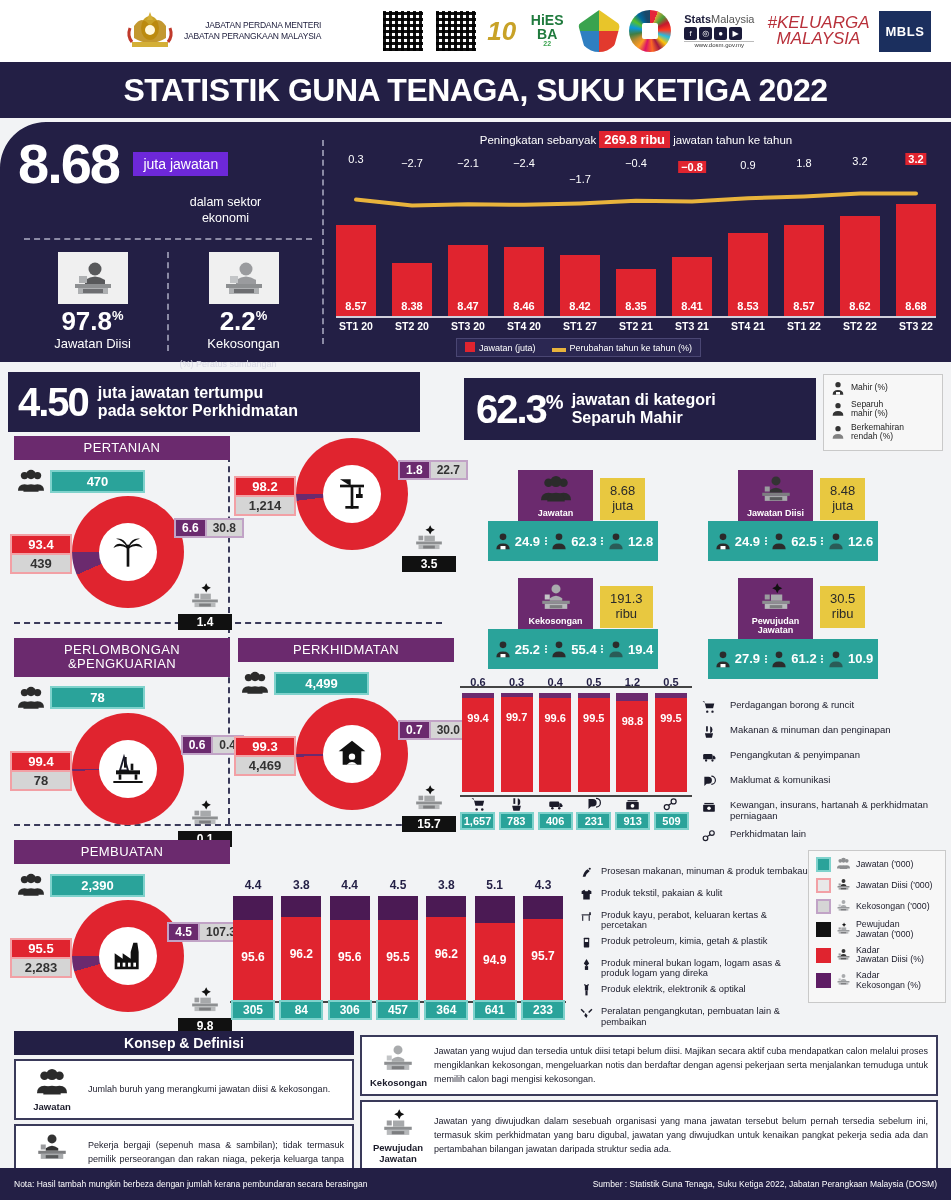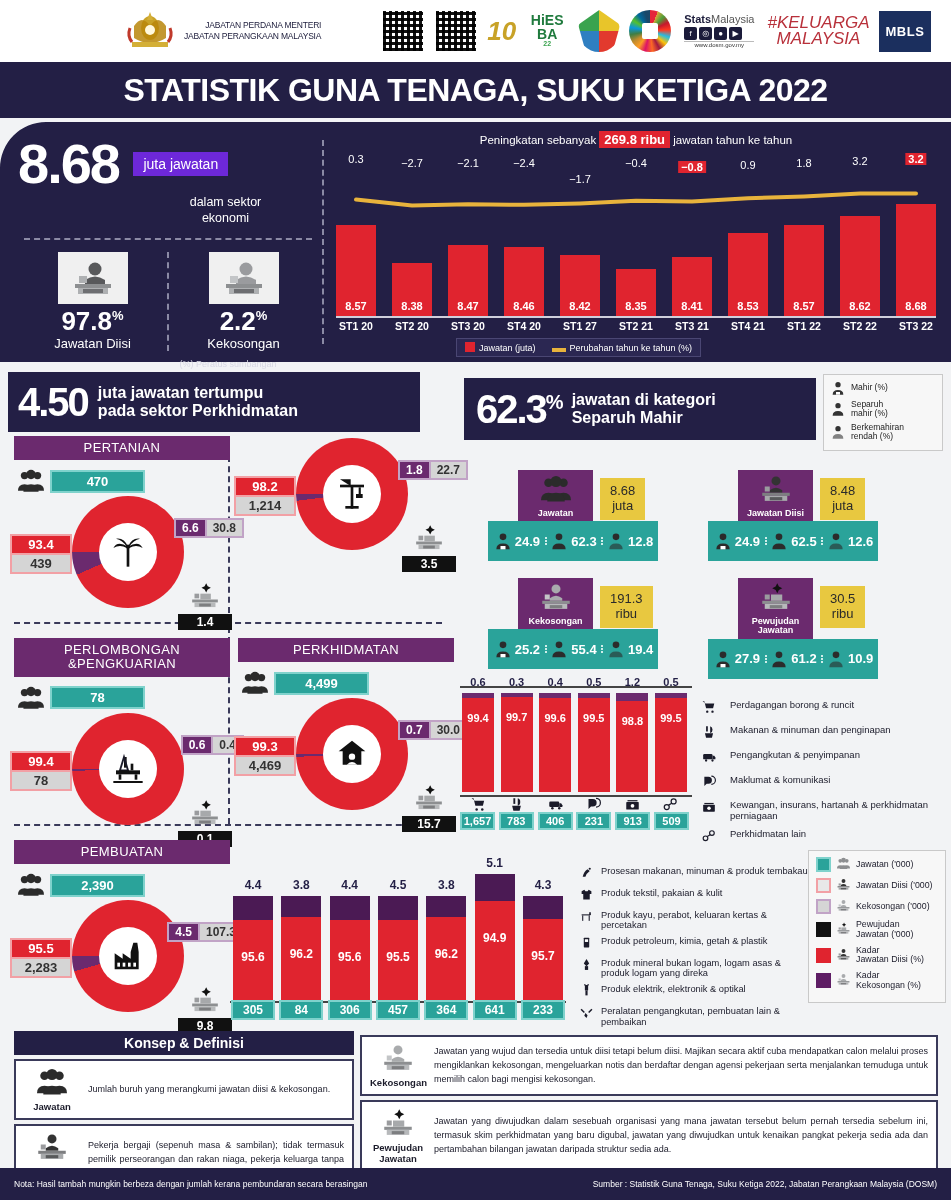--- a/index.html
+++ b/index.html
@@ -644,21 +644,21 @@
       <div class="mfbar">
         <div class="top">3.8</div>
         <div class="pu" style="height:20.88235294117647px"></div>
         <div class="rd" style="height:83.11764705882354px">
           <b>96.2</b>
         </div>
       </div>
       <div class="mfbar">
         <div class="top">5.1</div>
         <div class="pu" style="height:27px"></div>
-        <div class="rd" style="height:99px">
+        <div class="rd" style="height:77px">
           <b>94.9</b>
         </div>
       </div>
       <div class="mfbar">
         <div class="top">4.3</div>
         <div class="pu" style="height:23.235294117647058px"></div>
         <div class="rd" style="height:80.76470588235294px">
           <b>95.7</b>
         </div>
       </div>

